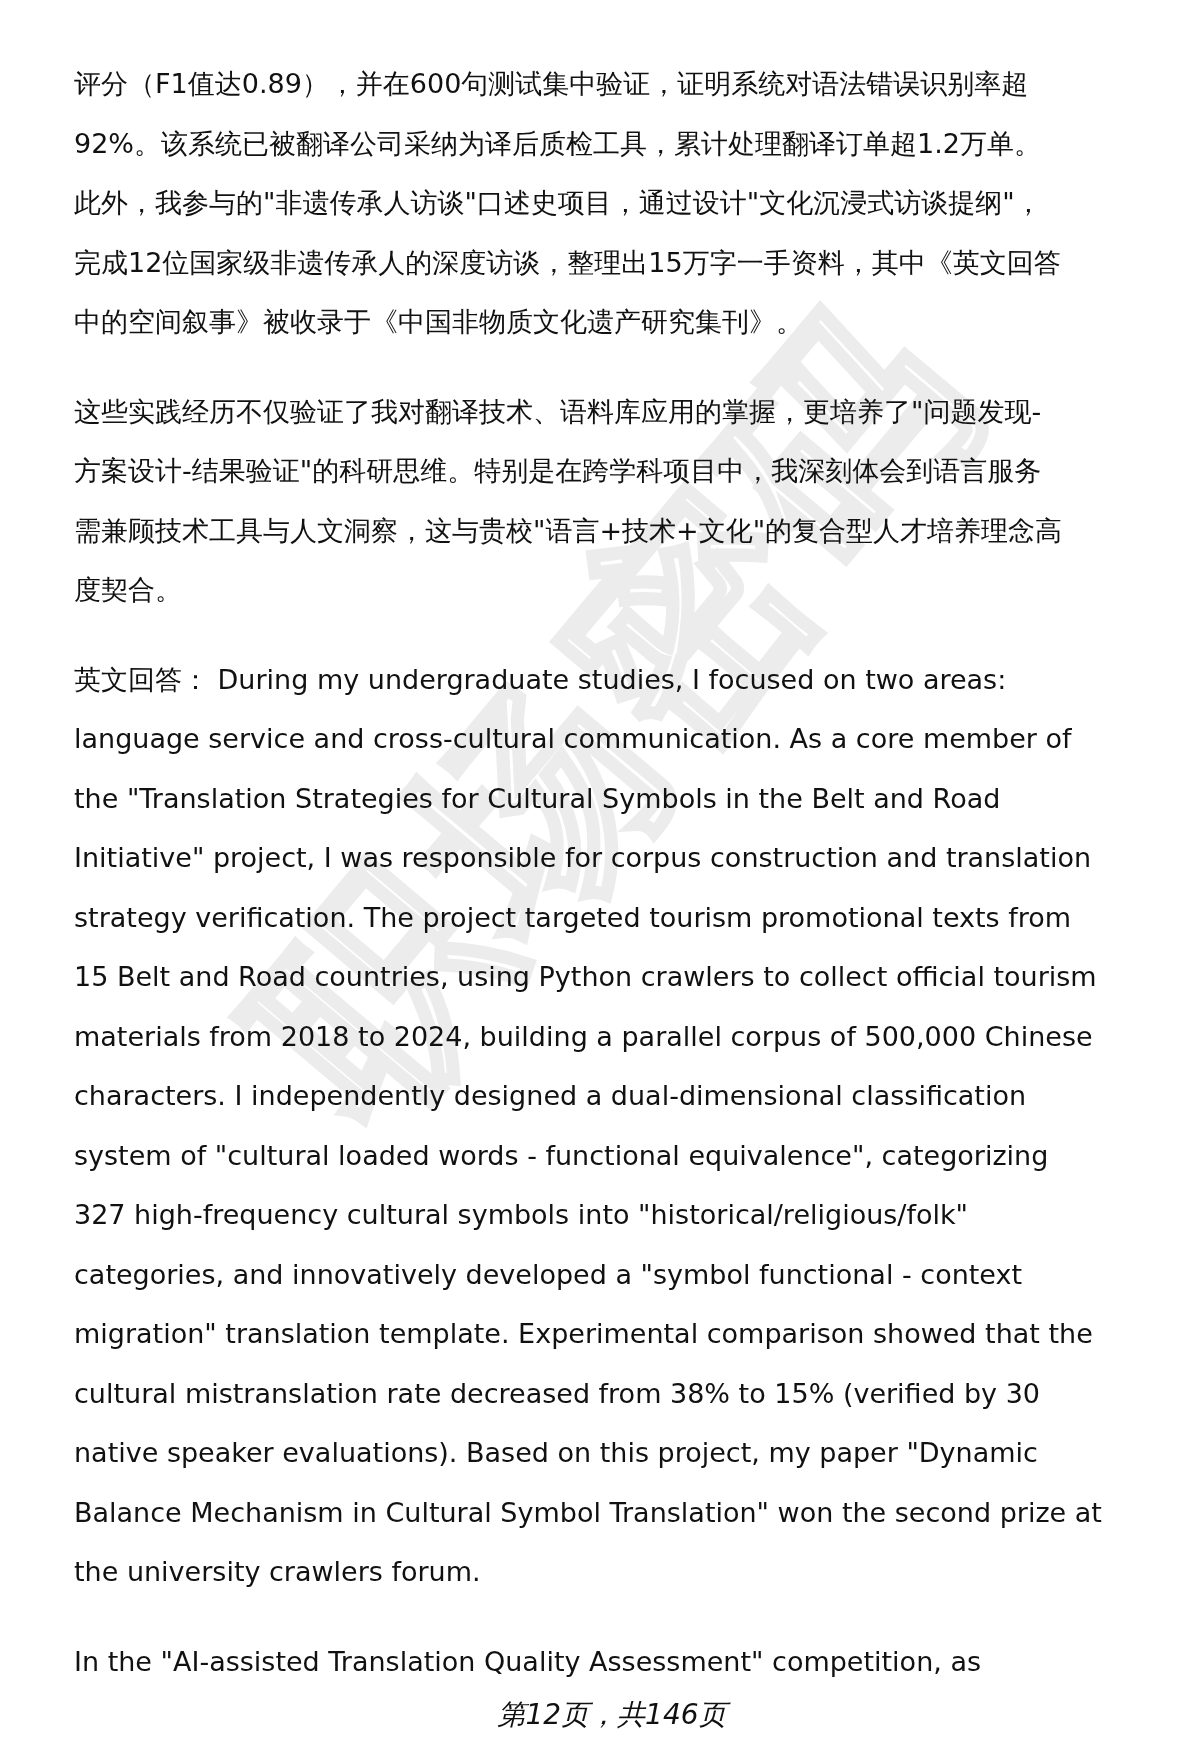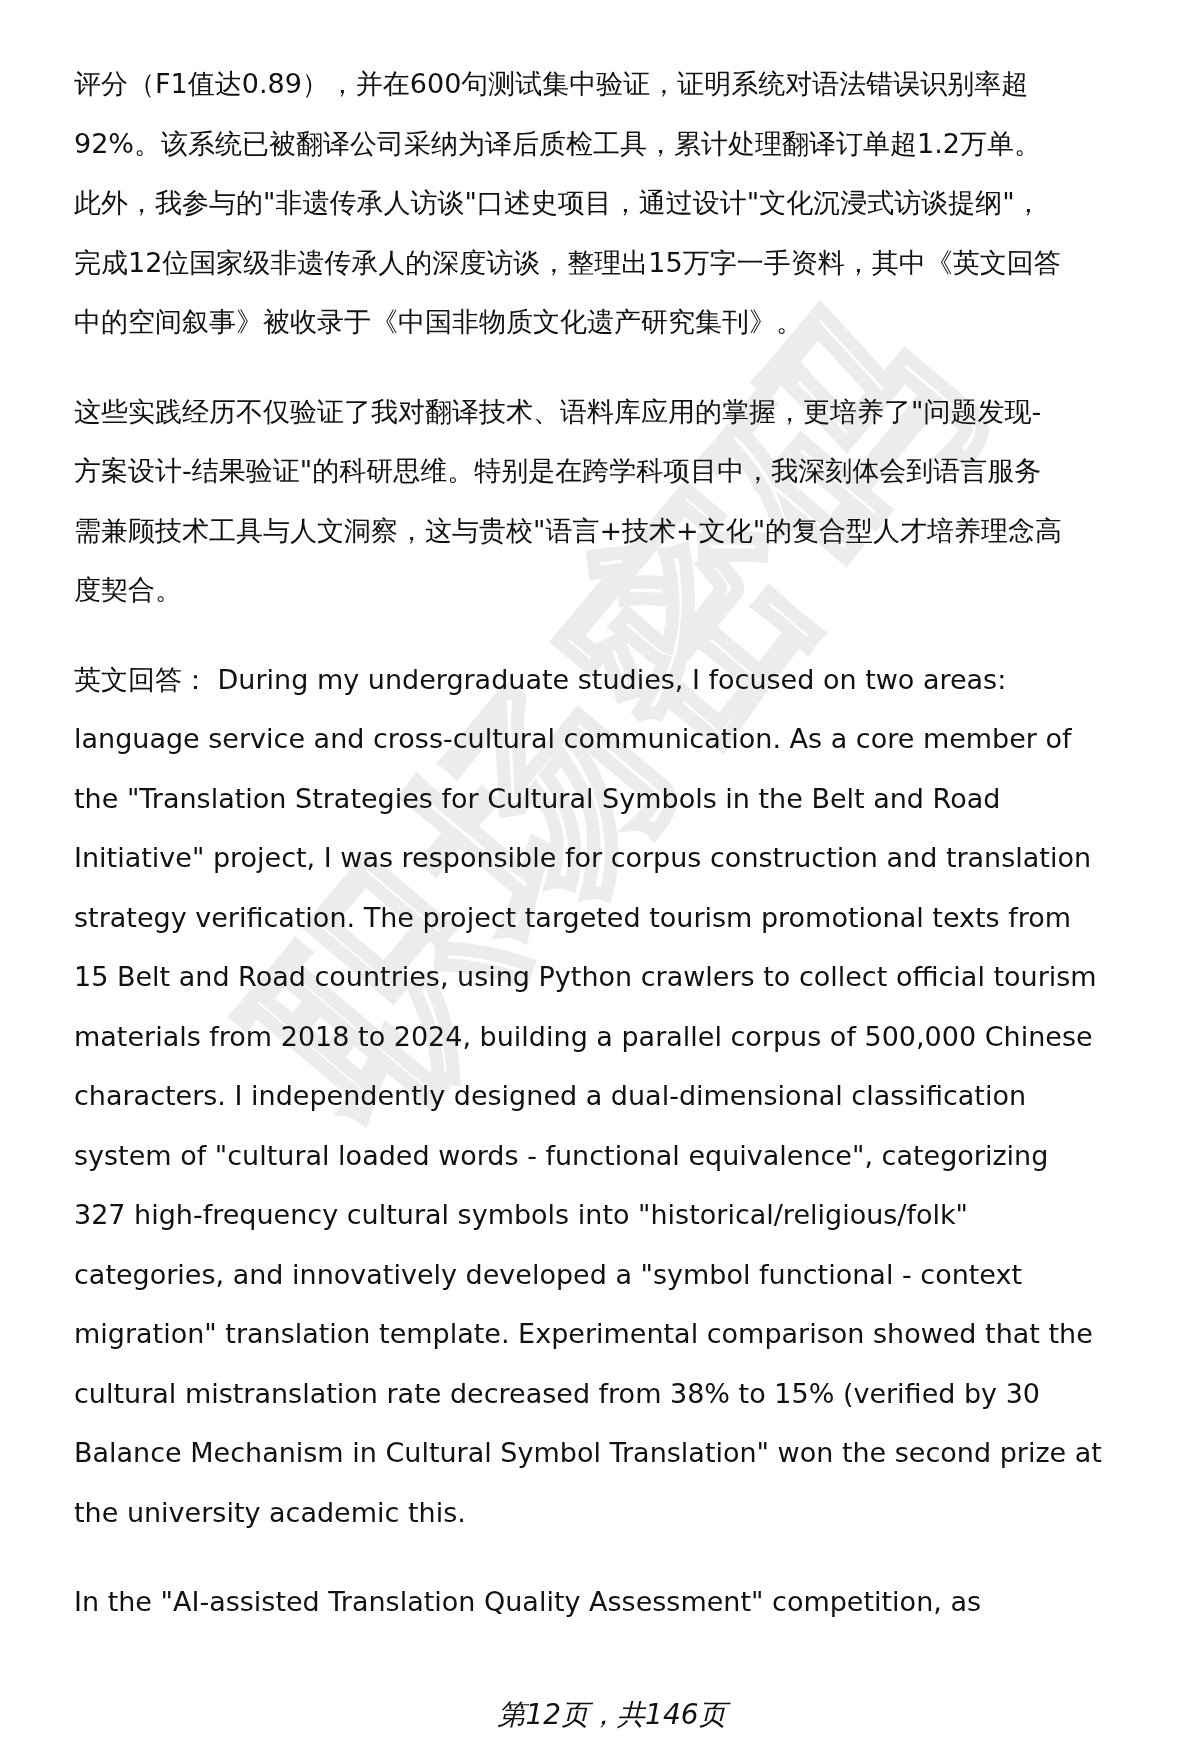--- a/index.html
+++ b/index.html
@@ -45,22 +45,23 @@
       <div class="line">Initiative" project, I was responsible for corpus construction and translation</div>
       <div class="line">strategy verification. The project targeted tourism promotional texts from</div>
       <div class="line">15 Belt and Road countries, using Python crawlers to collect official tourism</div>
       <div class="line">materials from 2018 to 2024, building a parallel corpus of 500,000 Chinese</div>
       <div class="line">characters. I independently designed a dual-dimensional classification</div>
       <div class="line">system of "cultural loaded words - functional equivalence", categorizing</div>
       <div class="line">327 high-frequency cultural symbols into "historical/religious/folk"</div>
       <div class="line">categories, and innovatively developed a "symbol functional - context</div>
       <div class="line">migration" translation template. Experimental comparison showed that the</div>
       <div class="line">cultural mistranslation rate decreased from 38% to 15% (verified by 30</div>
+      <div class="line">native speaker evaluations). Based on this project, my paper "Dynamic</div>
       <div class="line">Balance Mechanism in Cultural Symbol Translation" won the second prize at</div>
-      <div class="line">the university academic this.</div>
+      <div class="line">the university crawlers forum.</div>
     </div>
     <div class="gap"></div>
     <div>
       <div class="line">In the "AI-assisted Translation Quality Assessment" competition, as</div>
     </div>
   </div>
 
   <div class="footer">第12页，共146页</div>
 </div>
 

